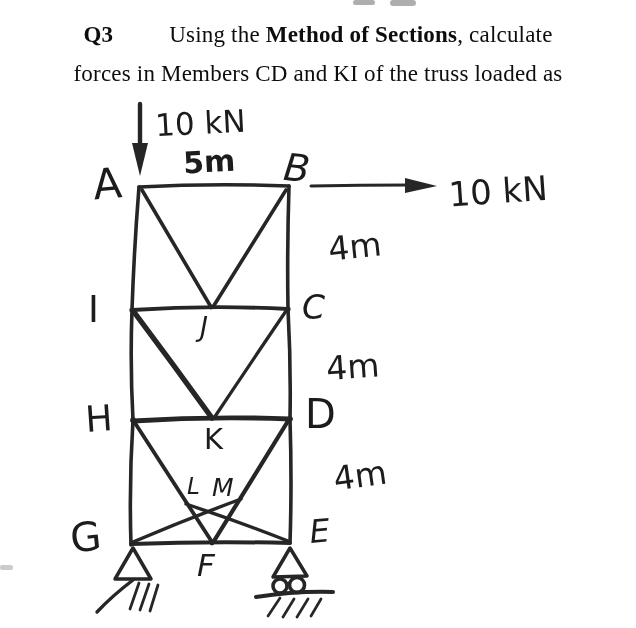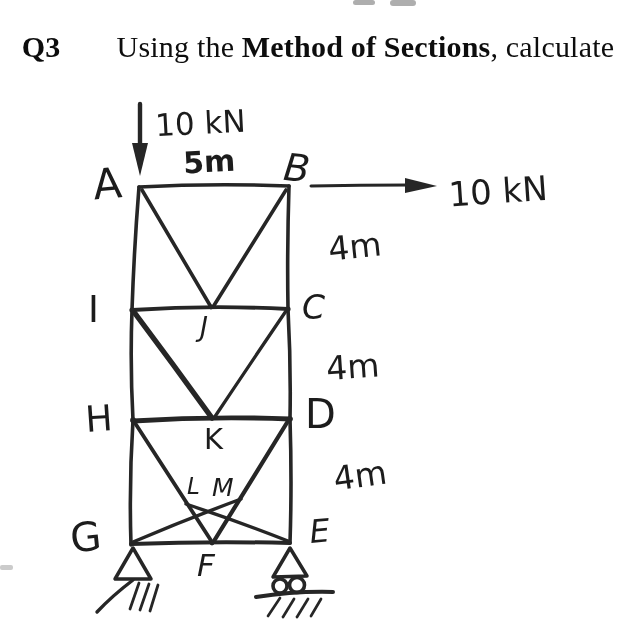--- a/index.html
+++ b/index.html
@@ -1,38 +1,39 @@
 <!DOCTYPE html>
 <html><head>
 <meta charset="utf-8">
 <style>
   html,body{margin:0;padding:0;background:#ffffff;}
   body{width:636px;height:628px;position:relative;overflow:hidden;
        font-family:"Liberation Serif", serif;}
   .title-block{position:absolute;top:13px;left:0;width:636px;text-align:center;
        color:#0d0d0d;}
-  .title-block p{margin:17px;font-size:30px;line-height:34px;letter-spacing:.2px;}
+  .title-block p{margin:5px;font-size:23px;line-height:34px;letter-spacing:.2px;}
   .q3{font-weight:bold;}
   .tab{display:inline-block;width:56px;}
   .bold{font-weight:bold;}
   svg{position:absolute;top:0;left:0;}
   .ink{stroke:#262626;fill:none;stroke-linecap:round;stroke-linejoin:round;}
   .hw{font-family:"DejaVu Sans", sans-serif;fill:#1c1c1c;}
   .smudge{position:absolute;background:#6b6b6b;opacity:.55;border-radius:3px;}
   .faint{position:absolute;background:#a9a9a9;opacity:.6;border-radius:2px;}
 </style>
 </head>
 <body>
 
 <div class="smudge" style="left:353px;top:0;width:22px;height:5px;"></div>
 <div class="smudge" style="left:390px;top:0;width:26px;height:6px;"></div>
 <div class="faint" style="left:0;top:565px;width:13px;height:5px;"></div>
 
 <div class="title-block">
   <p><span class="q3">Q3</span><span class="tab"></span><span>Using the </span><span class="bold">Method of Sections</span><span>, calculate</span></p>
+  <p>forces in Members CD and KI of the truss loaded as</p>
 </div>
 
 <svg width="636" height="628" viewBox="0 0 636 628">
 
   <g>
     <path class="ink" stroke-width="3.6" d="M139,187 Q214,183 289,186"></path>
     <path class="ink" stroke-width="3.6" d="M139,187 Q134,250 132,310 Q130,365 133,420 Q129,483 131,545"></path>
     <path class="ink" stroke-width="3.6" d="M289,186 Q287,250 288,309 Q291,365 290,419 Q292,483 290,543"></path>
     <path class="ink" stroke-width="3.8" d="M132,310 Q210,305 288,309"></path>
     <path class="ink" stroke-width="5" d="M133,421 Q212,416 290,419"></path>

